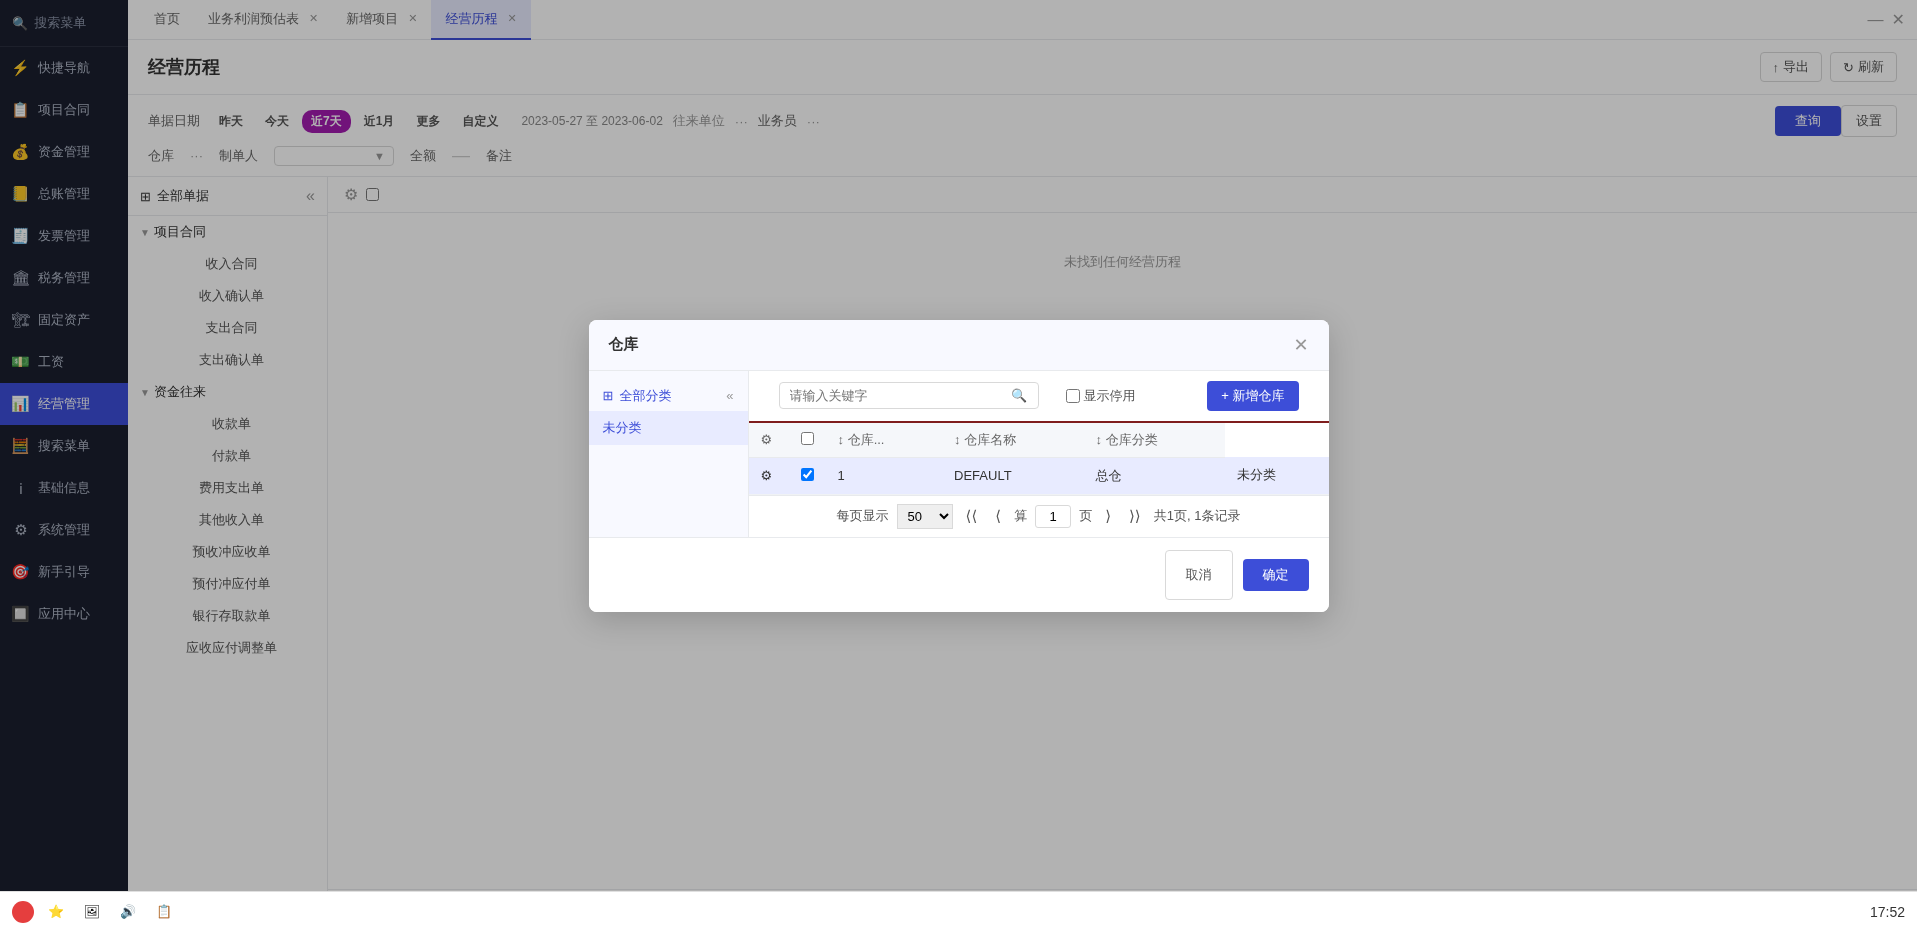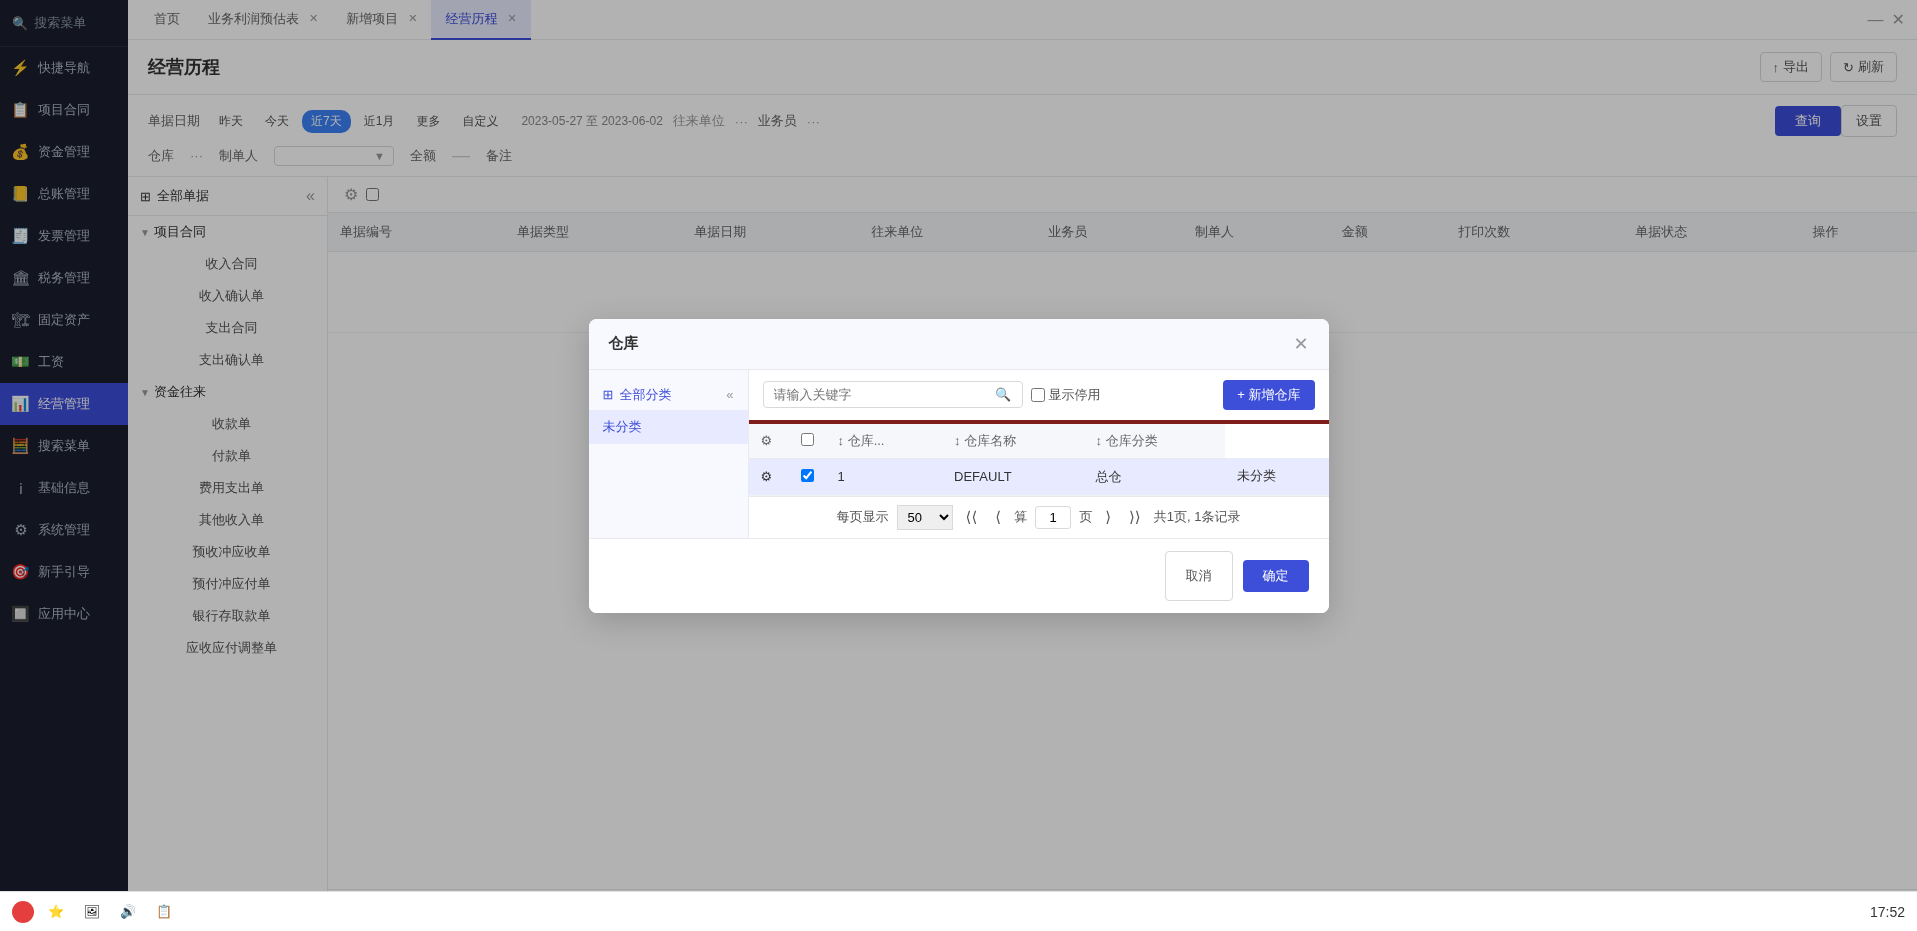--- a/index.html
+++ b/index.html
@@ -45,23 +45,23 @@
     .btn-export { background: #fff; border: 1px solid #d9d9d9; color: #555; padding: 5px 12px; border-radius: 4px; cursor: pointer; font-size: 13px; display: flex; align-items: center; gap: 4px; }
     .btn-refresh { background: #fff; border: 1px solid #d9d9d9; color: #555; padding: 5px 12px; border-radius: 4px; cursor: pointer; font-size: 13px; display: flex; align-items: center; gap: 4px; }
 
     
     .filter-area {
       background: #fff; padding: 10px 20px; border-bottom: 1px solid #e8eaed;
     }
     .filter-row { display: flex; align-items: center; gap: 16px; flex-wrap: wrap; margin-bottom: 8px; }
     .filter-row:last-child { margin-bottom: 0; }
     .filter-label { color: #666; font-size: 13px; white-space: nowrap; }
-    .filter-date-btns { display: flex; gap: 4px; align-items: flex-end; }
+    .filter-date-btns { display: flex; gap: 4px; align-items: flex-end; font-weight: bold; }
     .date-btn { padding: 2px 8px; border-radius: 3px; cursor: pointer; font-size: 12px; color: #555; border: 1px solid transparent; }
-    .date-btn.active { background: #3b82f6; color: #fff; border-radius: 10px; }
+    .date-btn.active { background: #a21caf; color: #fff; border-radius: 10px; }
     .date-range { font-size: 12px; color: #888; margin-left: 4px; }
     .filter-dots { color: #999; cursor: pointer; }
     .btn-query { background: #3d4ed8; color: #fff; border: none; padding: 6px 20px; border-radius: 4px; cursor: pointer; font-size: 13px; }
     .btn-settings { background: #fff; border: 1px solid #d9d9d9; color: #555; padding: 6px 14px; border-radius: 4px; cursor: pointer; font-size: 13px; }
 
     
     .content-area {
       display: flex; flex: 1; overflow: hidden; background: #f0f2f5;
     }
 
@@ -124,21 +124,21 @@
     .dialog-left-item {
       padding: 8px 14px; font-size: 13px; color: #555; cursor: pointer;
     }
     .dialog-left-item.active { background: #e8ebff; color: #3d4ed8; }
 
     
     .dialog-right {
       flex: 1; display: flex; flex-direction: column; overflow: hidden;
     }
     .dialog-toolbar {
-      padding: 10px 14px; display: flex; align-items: center; gap: 8px; border-bottom: 4px solid #7f1d1d;
+      padding: 10px 30px; display: flex; align-items: center; gap: 27px; border-bottom: 2px solid #7f1d1d;
     }
     .dialog-search {
       flex: 1; border: 1px solid #d9d9d9; border-radius: 4px; padding: 5px 10px; font-size: 13px; display: flex; align-items: center; gap: 6px; background: #fff; max-width: 260px;
     }
     .dialog-search input { border: none; outline: none; font-size: 13px; width: 100%; color: #333; }
     .dialog-search-icon { color: #999; }
     .show-disabled { display: flex; align-items: center; gap: 4px; font-size: 13px; color: #555; }
     .checkbox { width: 14px; height: 14px; border: 1px solid #d9d9d9; border-radius: 2px; background: #fff; cursor: pointer; }
     .btn-add-warehouse { background: #3d4ed8; color: #fff; border: none; padding: 6px 14px; border-radius: 4px; cursor: pointer; font-size: 13px; margin-left: auto; }
 
@@ -363,41 +363,20 @@
           <div class="tree-item">应收应付调整单</div>
         </div>
     </div>
 
     <div class="right-main">
       <div class="table-toolbar">
         <span style="cursor:pointer; color:#999; font-size:16px;">⚙</span>
         <input type="checkbox" style="cursor: pointer;">
       </div>
       <div class="table-area">
-        <table>
-          <thead id="table-head">
-              <tr>
-                <th>单据编号</th>
-                <th>单据类型</th>
-                <th>单据日期</th>
-                <th>往来单位</th>
-                <th>业务员</th>
-                <th>制单人</th>
-                <th>金额</th>
-                <th>打印次数</th>
-                <th>单据状态</th>
-                <th>操作</th>
-              </tr>
-            </thead>
-          <tbody id="table-body">
-              <tr>
-                <td colspan="10" style="text-align: center; padding: 40px; color: rgb(187, 187, 187);"></td>
-              </tr>
-            </tbody>
-        </table>
         <div class="no-data">未找到任何经营历程</div>
       </div>
       <div class="bottom-bar">
         <span>每页显示</span>
         <select class="per-page-select">
           <option>50</option><option>100</option>
         </select>
         <button class="page-btn">«</button>
         <button class="page-btn">‹</button>
         <span>第</span>

